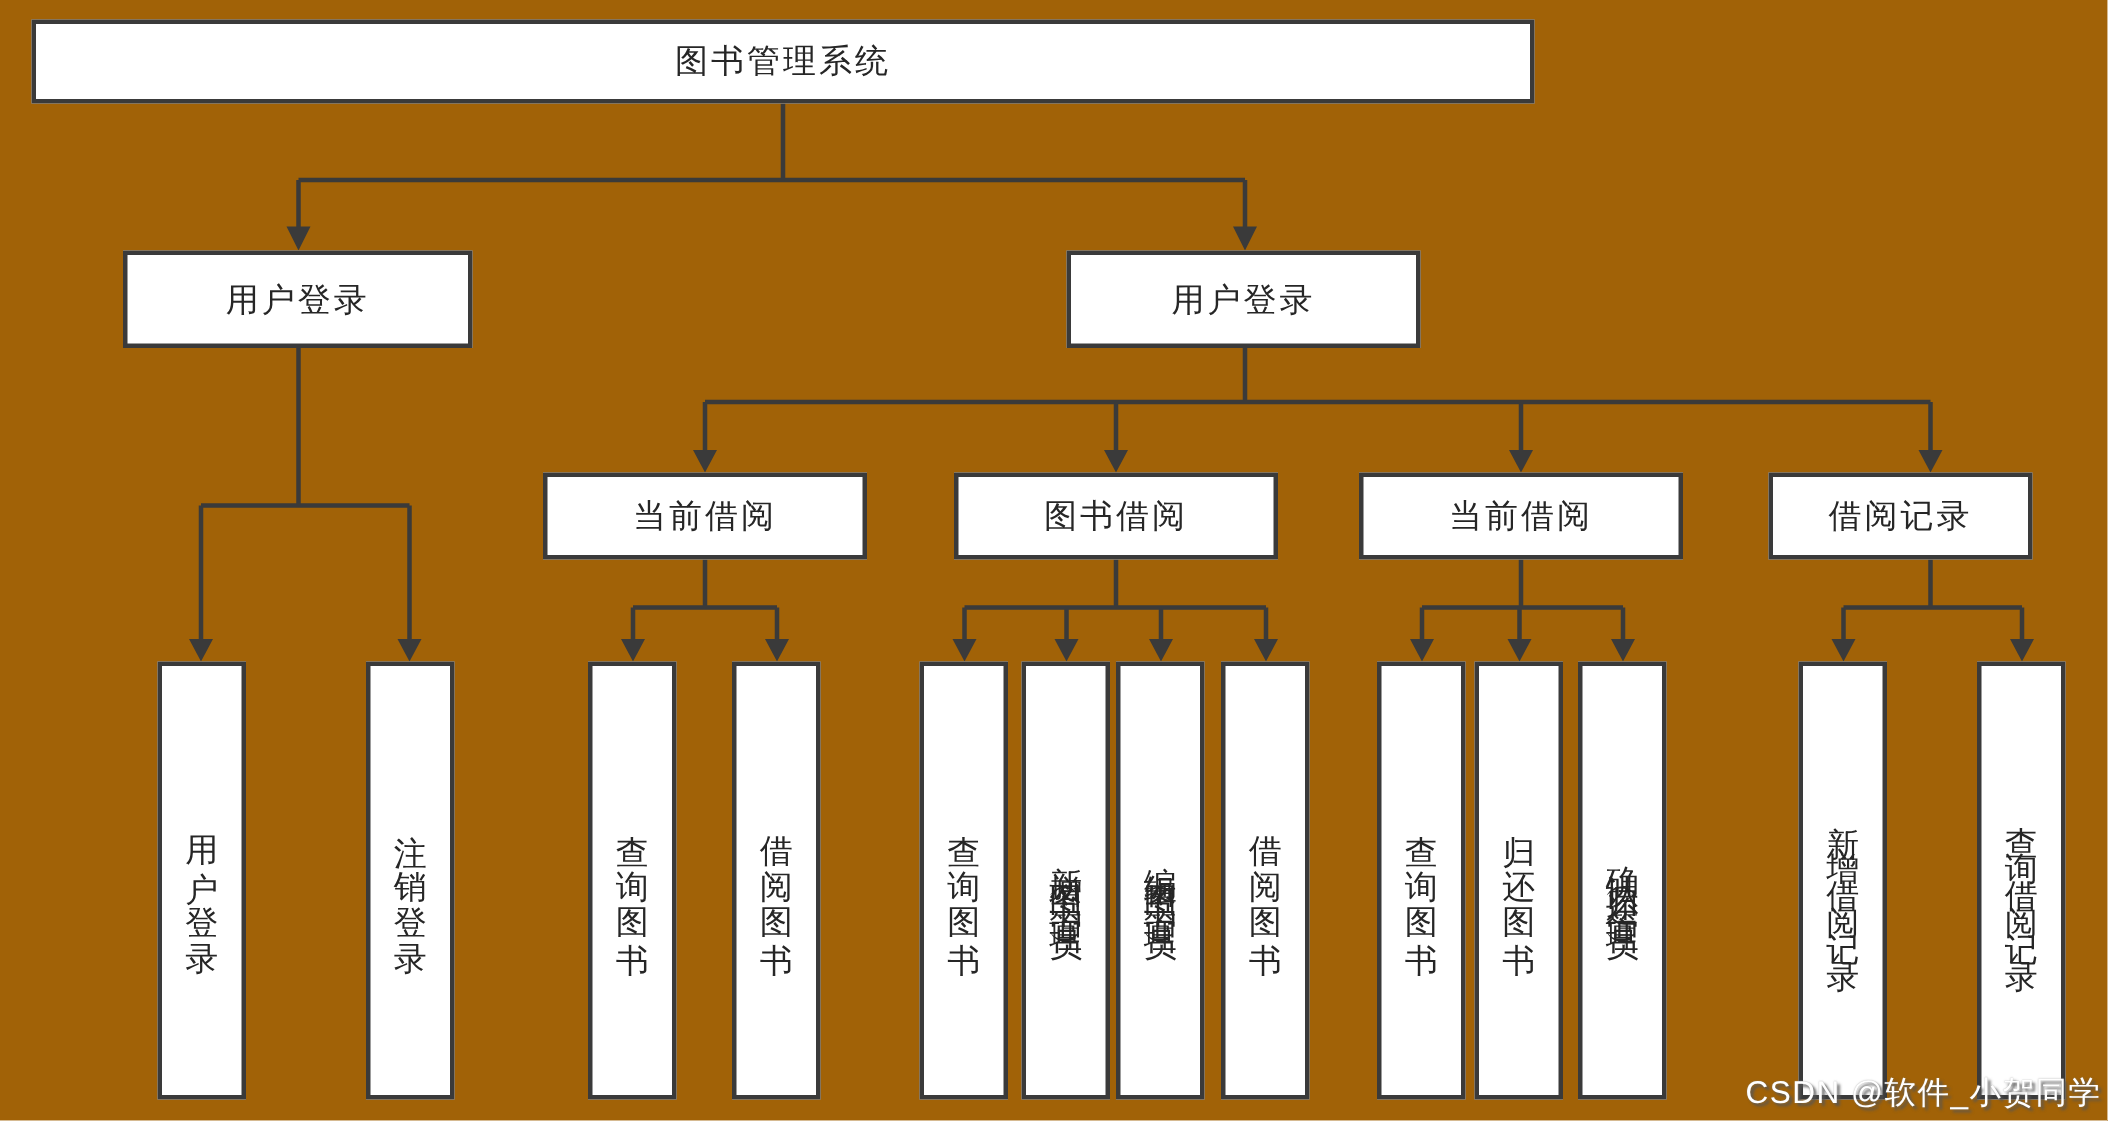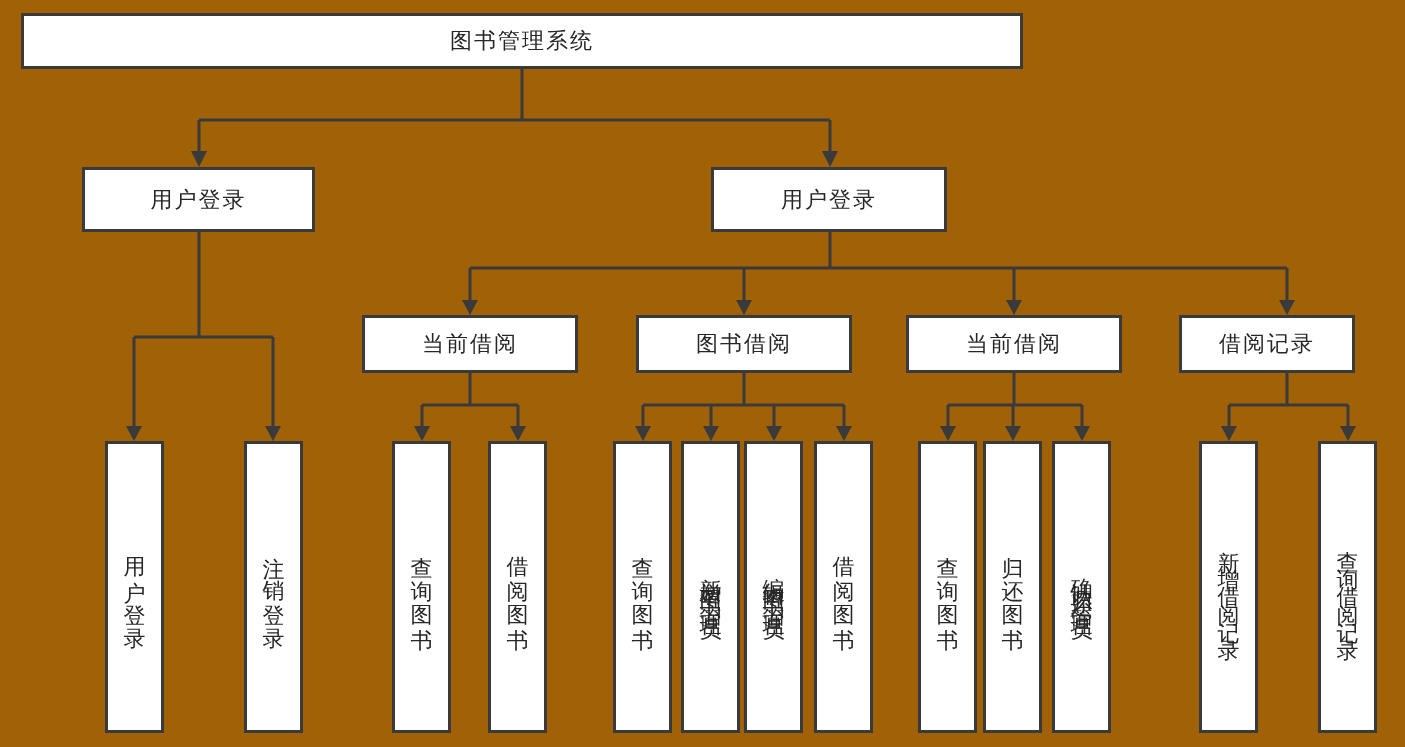--- a/index.html
+++ b/index.html
@@ -139,13 +139,14 @@
     <span class="vlabel sp9">确认归还（管理员）</span>
   </div>
 
   <div class="box vbox" id="l-12">
     <span class="vlabel sp6">新增借阅记录</span>
   </div>
   <div class="box vbox" id="l-13">
     <span class="vlabel sp6">查询借阅记录</span>
   </div>
 
+  <div class="watermark">CSDN @软件_小贺同学</div>
 </div>
 
 </body></html>

